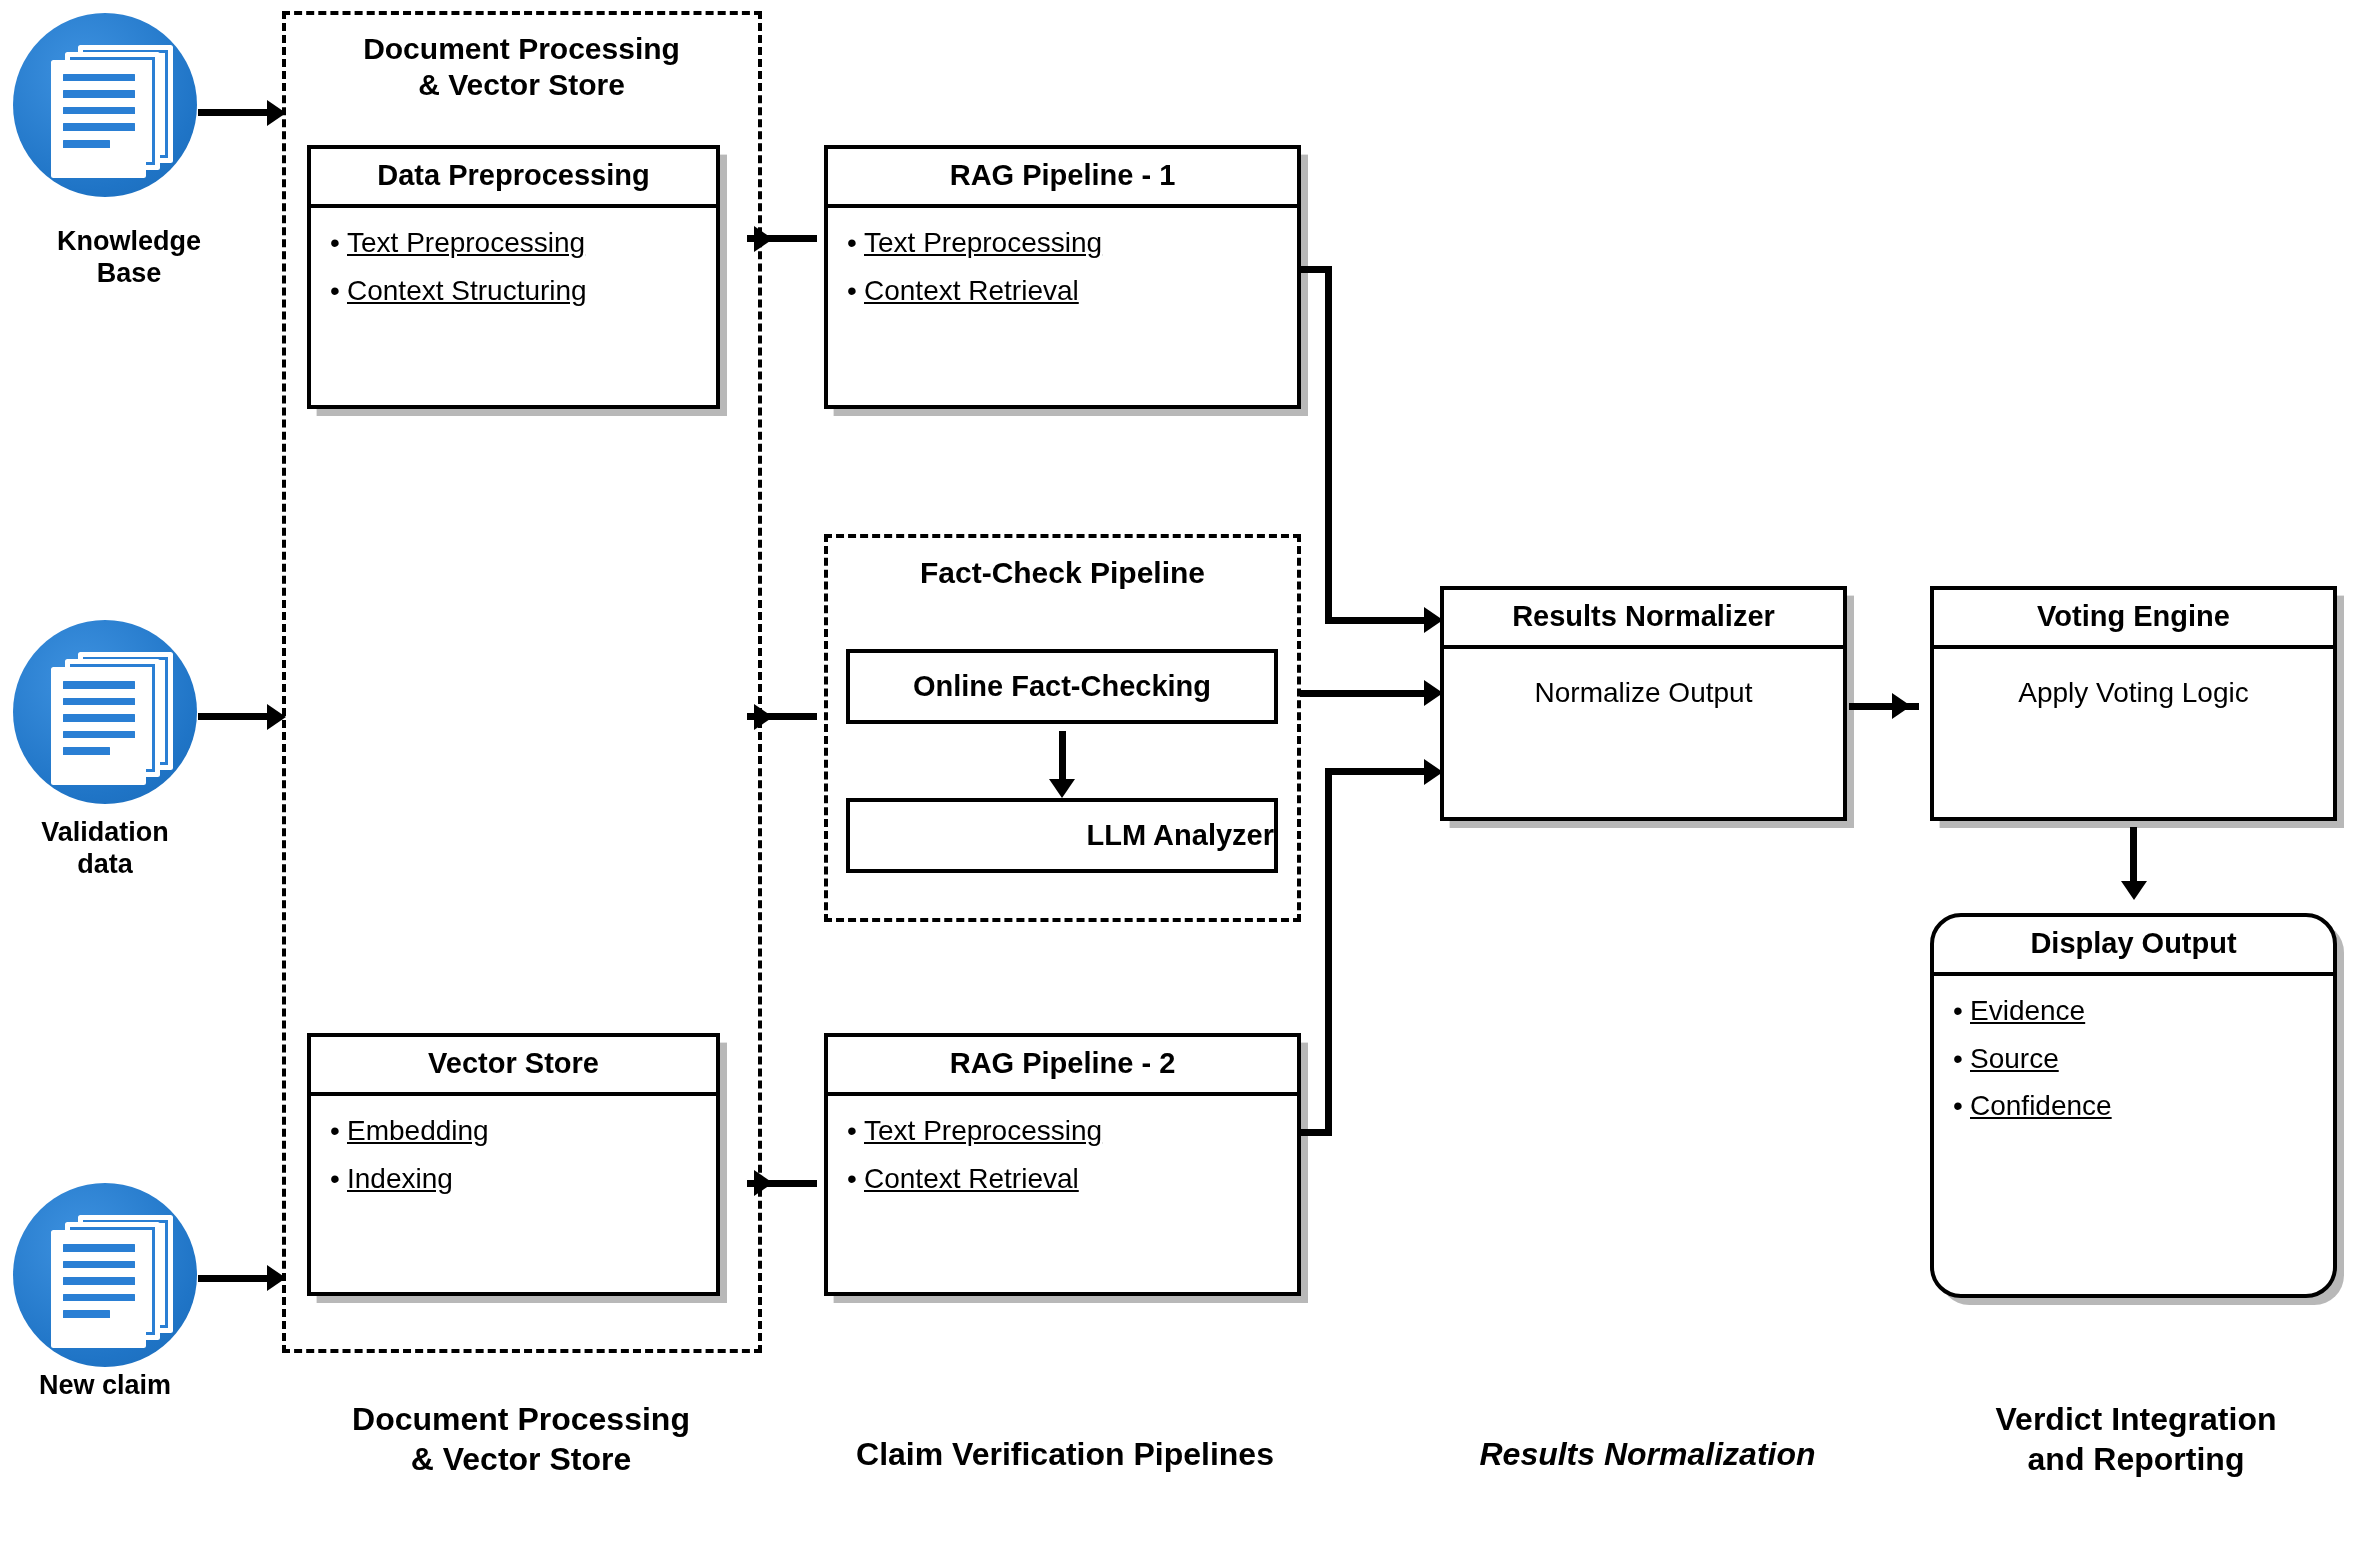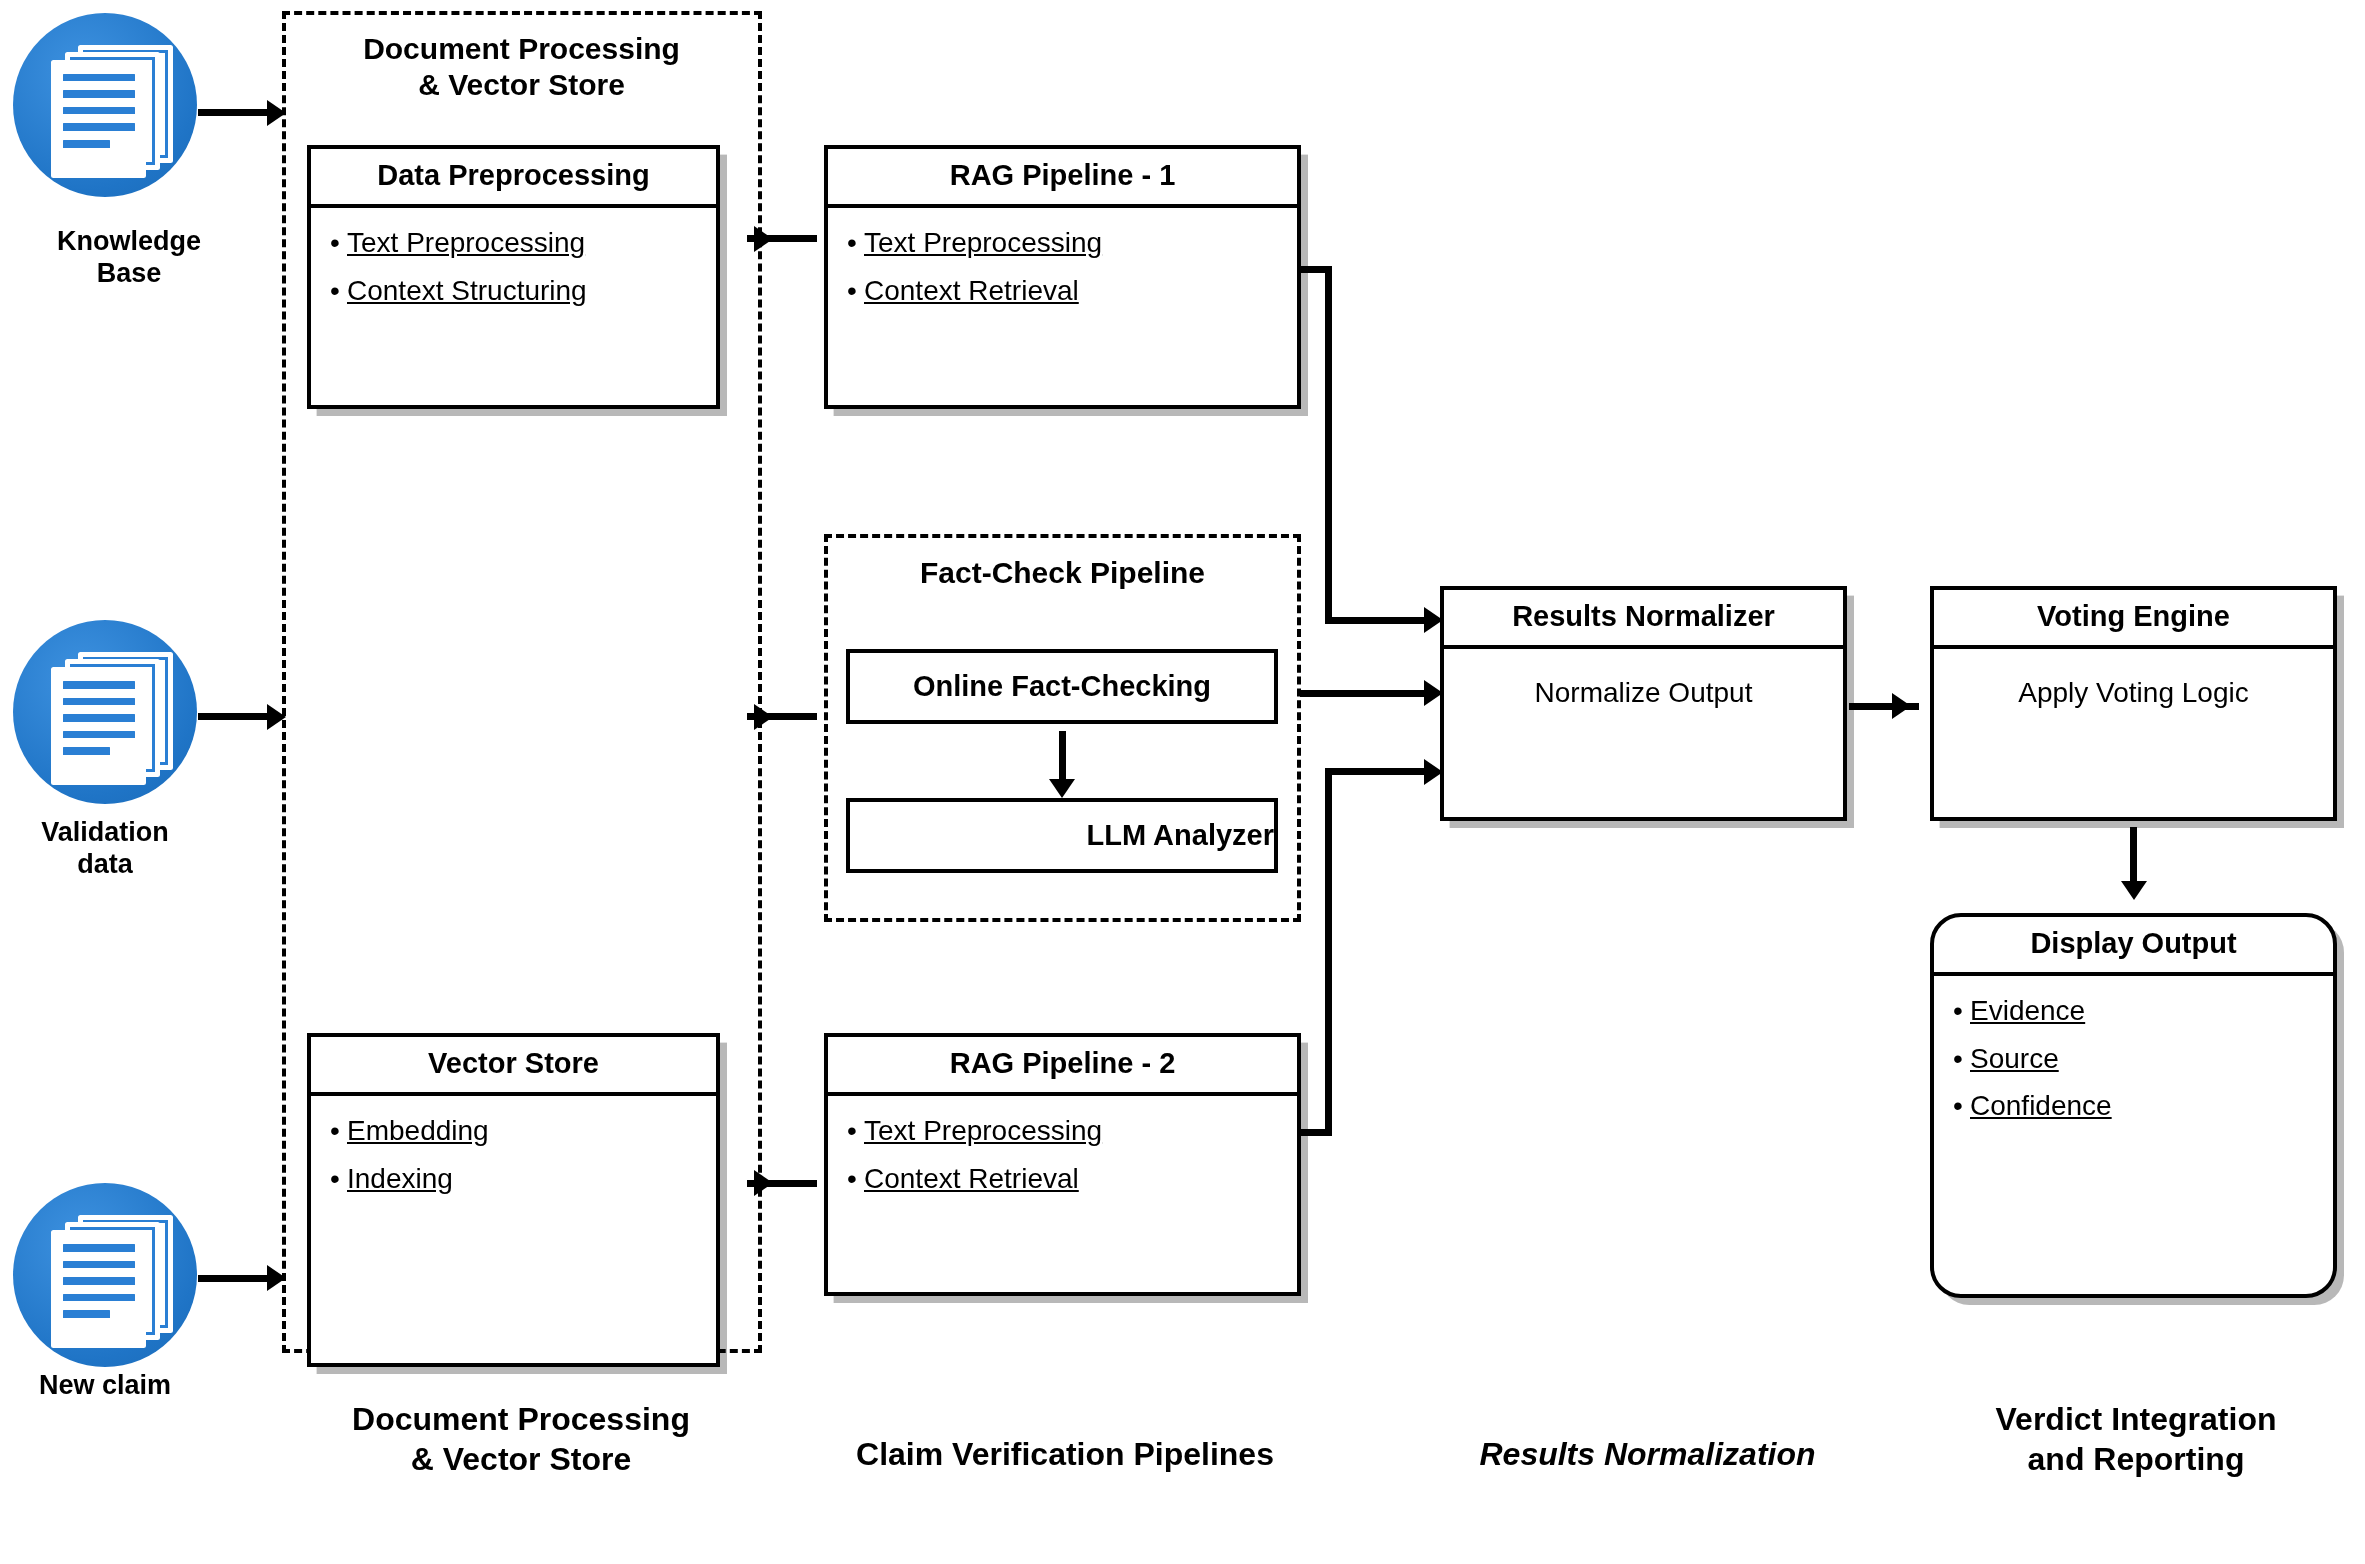--- a/index.html
+++ b/index.html
@@ -263,21 +263,21 @@
   <div class="node" style="left:307px; top:145px; width:413px; height:264px;">
     <div class="node-head">Data Preprocessing</div>
     <div class="node-body">
       <ul class="bullets">
         <li>Text Preprocessing</li>
         <li>Context Structuring</li>
       </ul>
     </div>
   </div>
 
-  <div class="node" style="left:307px; top:1033px; width:413px; height:334px;">
+  <div class="node" style="left:307px; top:1033px; width:413px; height:263px;">
     <div class="node-head">Vector Store</div>
     <div class="node-body">
       <ul class="bullets">
         <li>Embedding</li>
         <li>Indexing</li>
       </ul>
     </div>
   </div>
 
   <div class="arrow-line" style="left:747px; top:235px; width:70px; height:7px;"></div>

